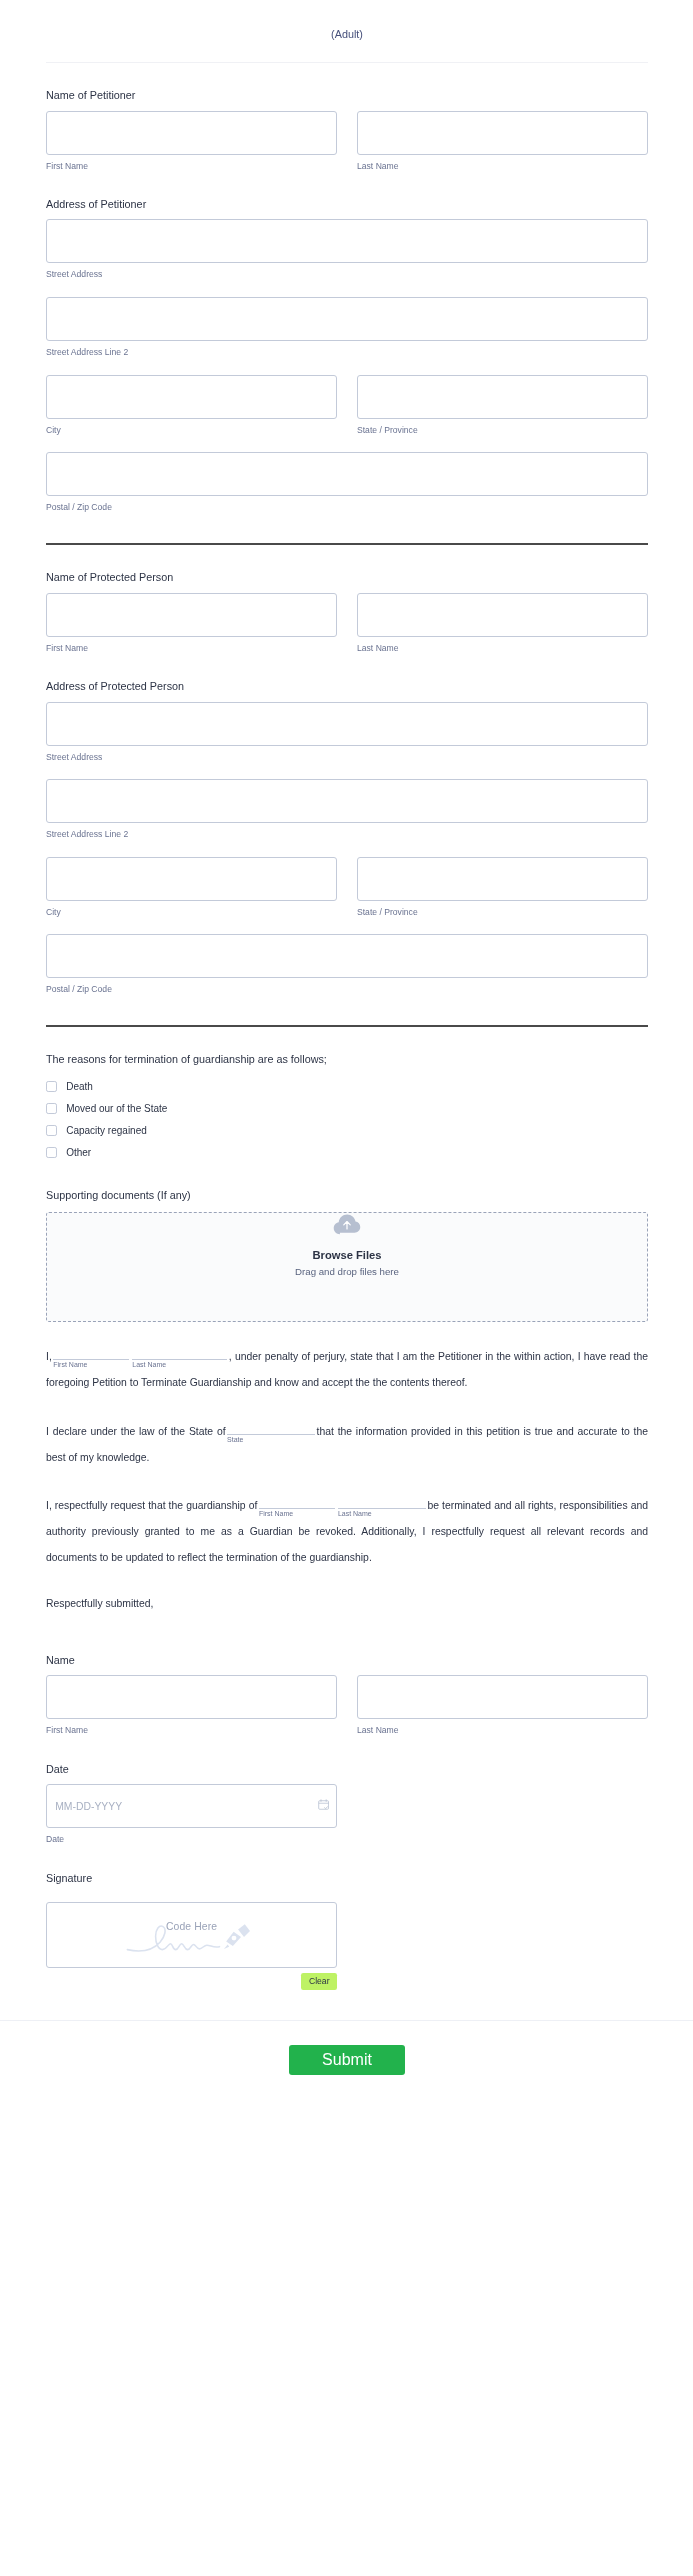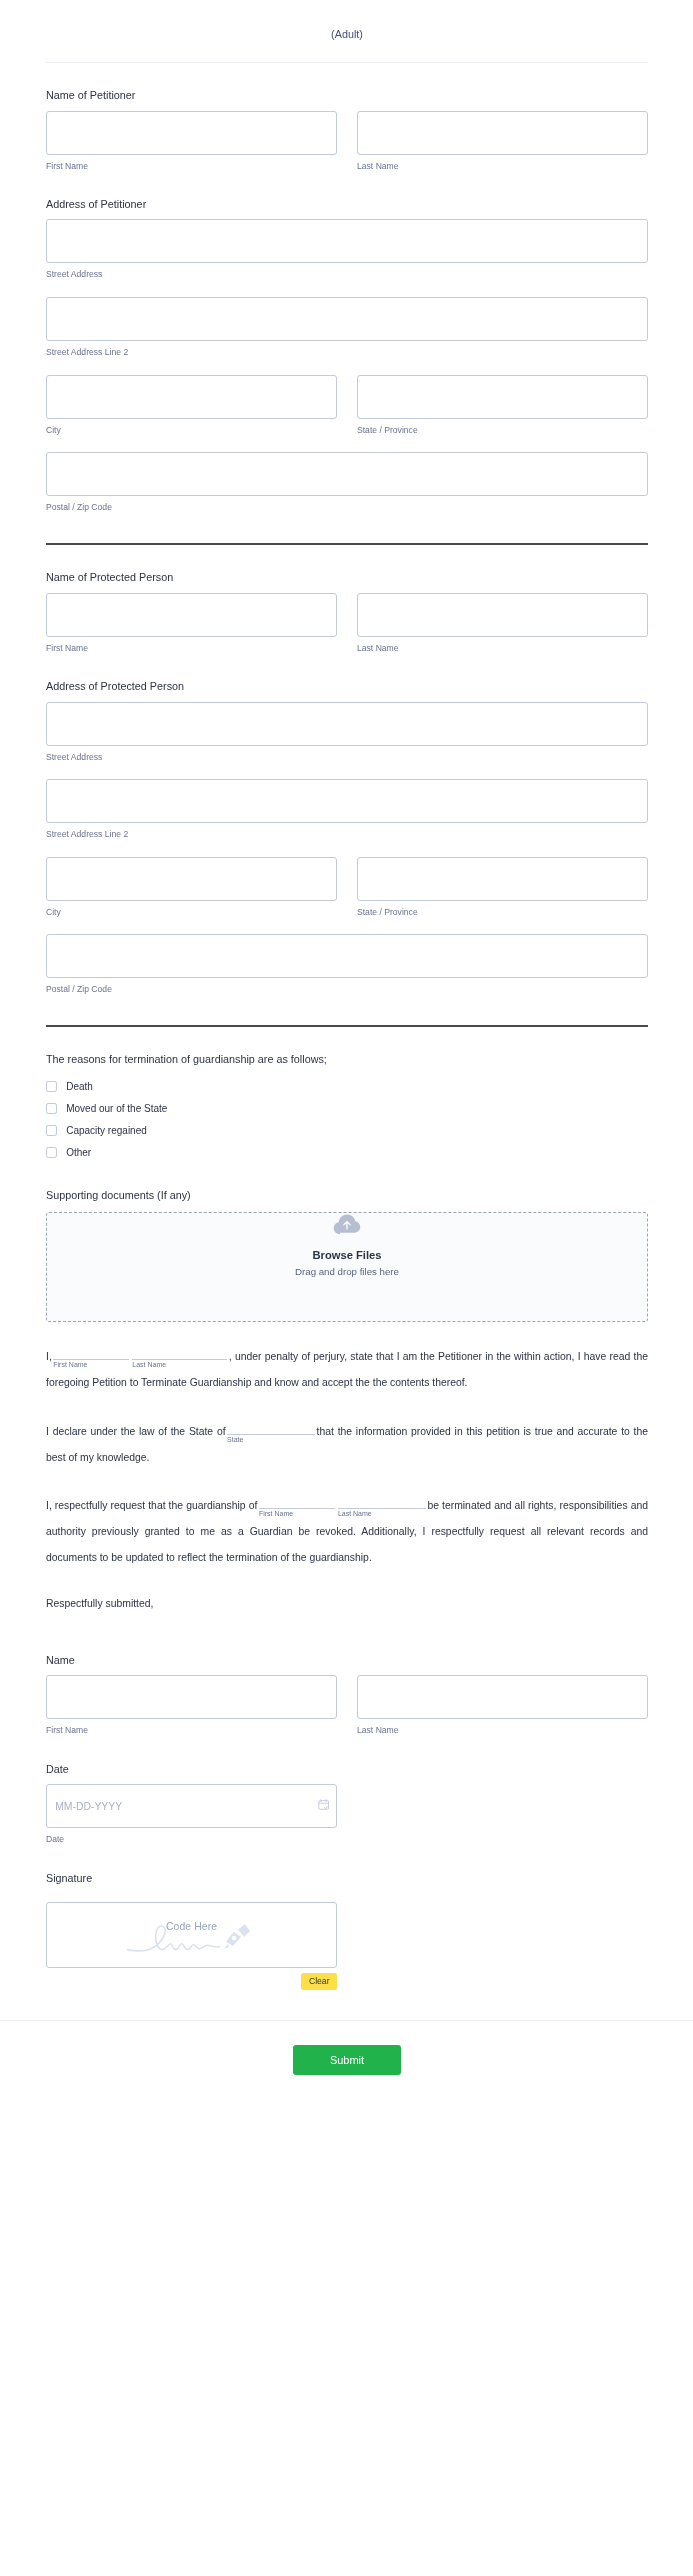--- a/index.html
+++ b/index.html
@@ -201,21 +201,21 @@
     letter-spacing: 0.1px;
   }
   .clear-row {
     display: flex;
     justify-content: flex-end;
     margin-top: 4.5px;
   }
   .clear-btn {
     font-size: 8.6px;
     color: #2c3345;
-    background: #fde047;
+    background: #bef264;
     border: none;
     border-radius: 2.2px;
     padding: 3.7px 7.5px;
     font-family: "Liberation Sans", sans-serif;
     cursor: pointer;
   }
 
   
   .footer-rule {
     height: 0.7px;
@@ -225,21 +225,21 @@
   .submit-wrap {
     display: flex;
     justify-content: center;
     padding: 24px 0 45px 0;
   }
   .submit-btn {
     background: #22b24c;
     color: #fff;
     border: none;
     border-radius: 3px;
-    font-size: 11px;
+    font-size: 16px;
     font-family: "Liberation Sans", sans-serif;
     padding: 0 33px;
     height: 30px;
     min-width: 108px;
     cursor: pointer;
   }
 </style>
 </head>
 <body>
 

